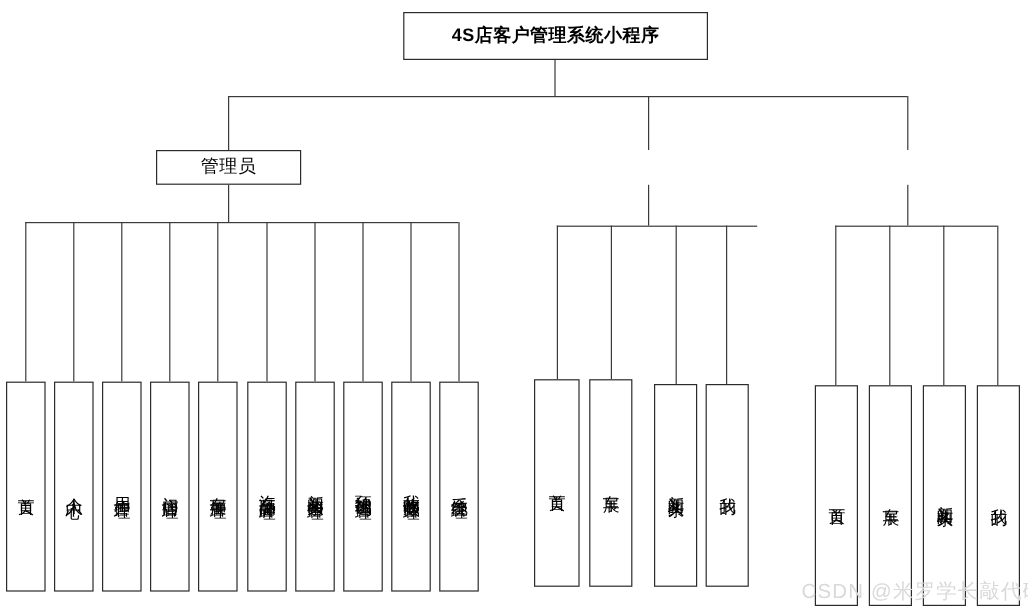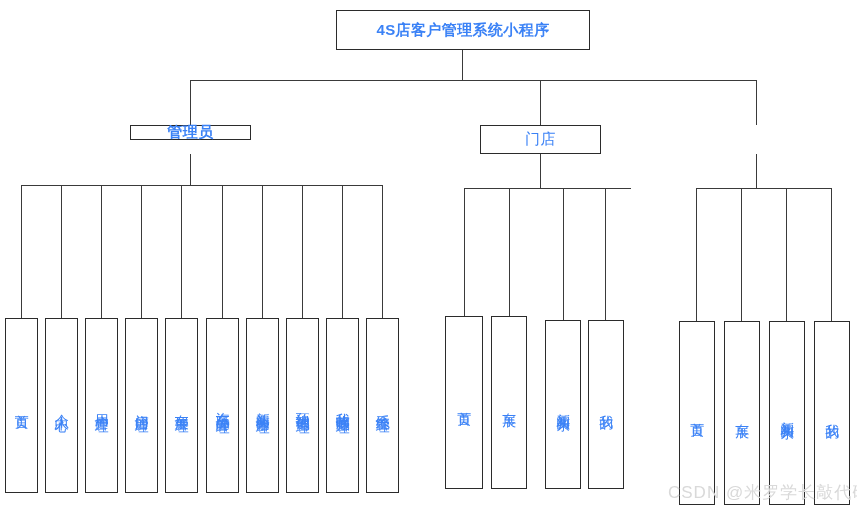--- a/index.html
+++ b/index.html
@@ -29,21 +29,21 @@
 
   
   .node {
     position: absolute;
     box-sizing: border-box;
     border: 1px solid #2b2b2b;
     background: #ffffff;
     display: flex;
     align-items: center;
     justify-content: center;
-    color: #3b82f6;
+    color: #000000;
     line-height: 1.08;
     text-align: center;
   }
 
   .node.root {
     font-size: 15px;
     font-weight: bold;
     letter-spacing: 0.4px;
   }
 
@@ -90,27 +90,24 @@
   </div>
 
   <div class="line v" style="left:462px; top:50px; height:30px;"></div>
 
   <div class="line h" style="left:190px; top:80px; width:566px;"></div>
 
   <div class="line v" style="left:190px; top:80px; height:45px;"></div>
   <div class="line v" style="left:540px; top:80px; height:45px;"></div>
   <div class="line v" style="left:756px; top:80px; height:45px;"></div>
 
-  <div class="node level2" style="left:130px; top:125px; width:121px; height:15px;font-weight:bold;">
+  <div class="node level2" style="left:130px; top:125px; width:121px; height:29px;">
     <span>管理员</span>
   </div>
 
-  <div class="node level2" style="left:480px; top:125px; width:121px; height:29px;">
-    <span>门店</span>
-  </div>
 
 
   <div class="line v" style="left:190px; top:154px; height:31px;"></div>
   <div class="line h" style="left:21px; top:185px; width:361px;"></div>
 
   <div class="line v" style="left:21px;  top:185px; height:133px;"></div>
   <div class="line v" style="left:61px;  top:185px; height:133px;"></div>
   <div class="line v" style="left:101px; top:185px; height:133px;"></div>
   <div class="line v" style="left:141px; top:185px; height:133px;"></div>
   <div class="line v" style="left:181px; top:185px; height:133px;"></div>

